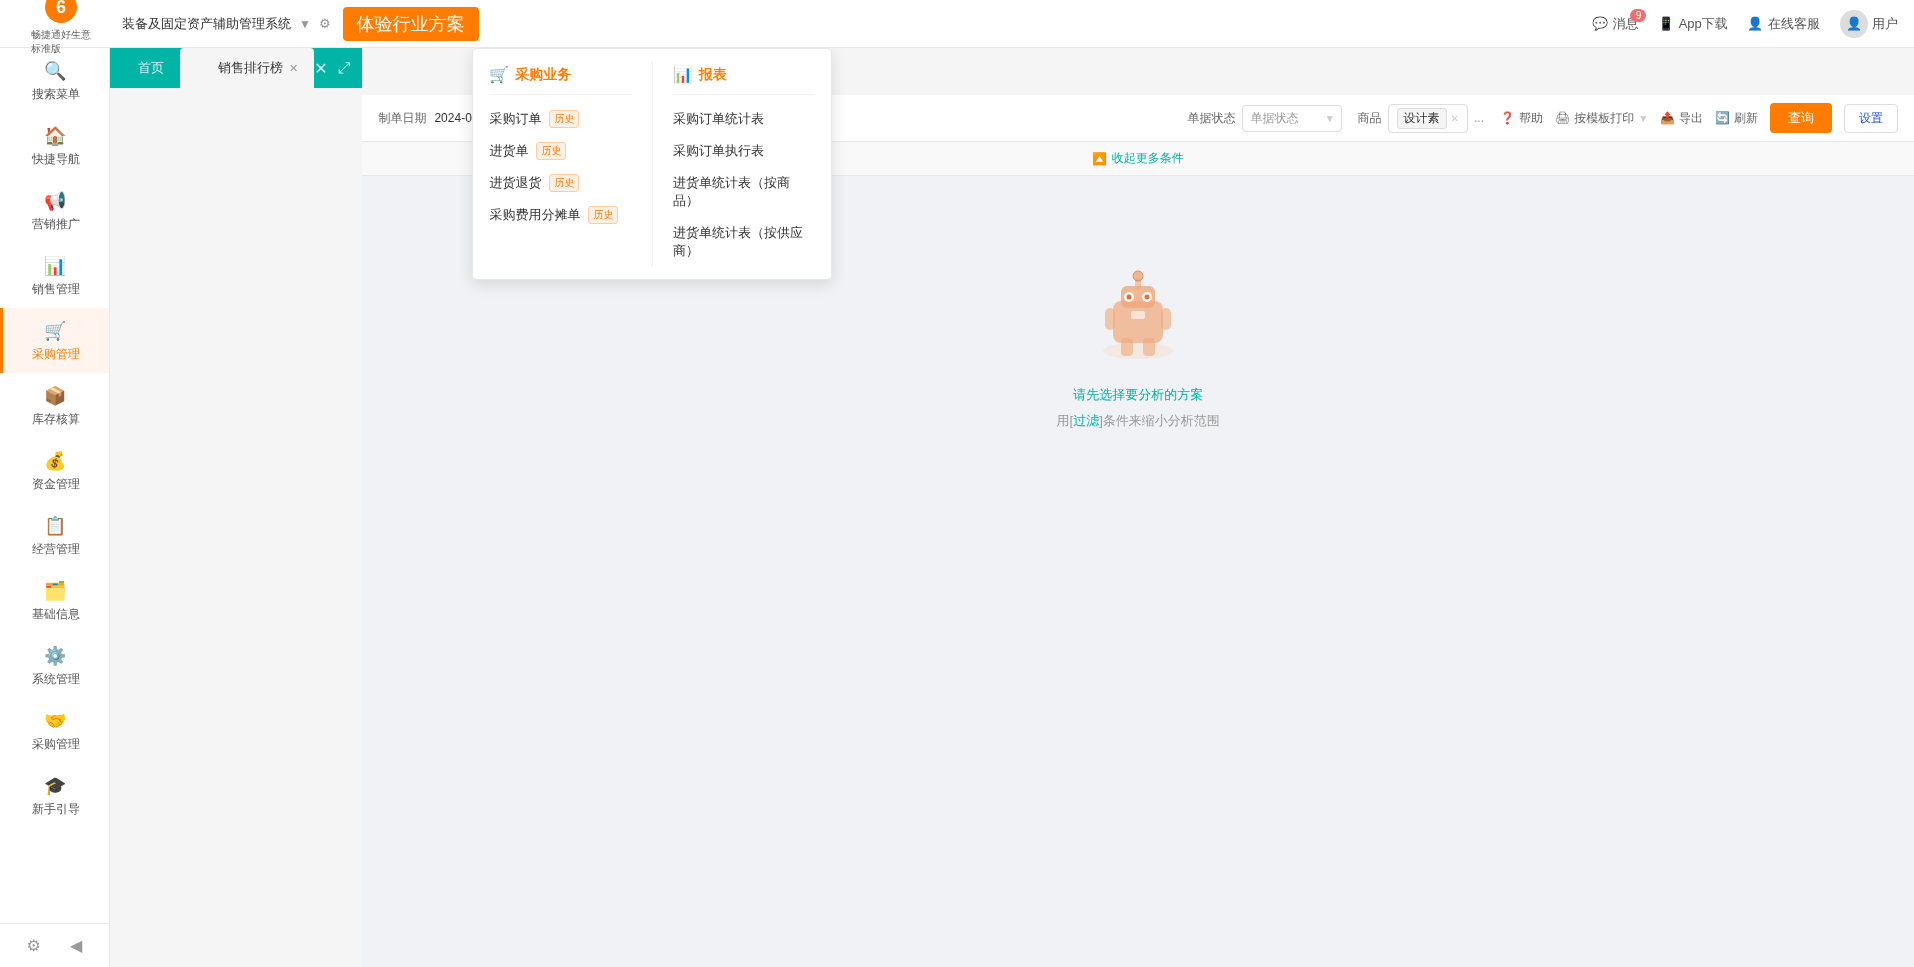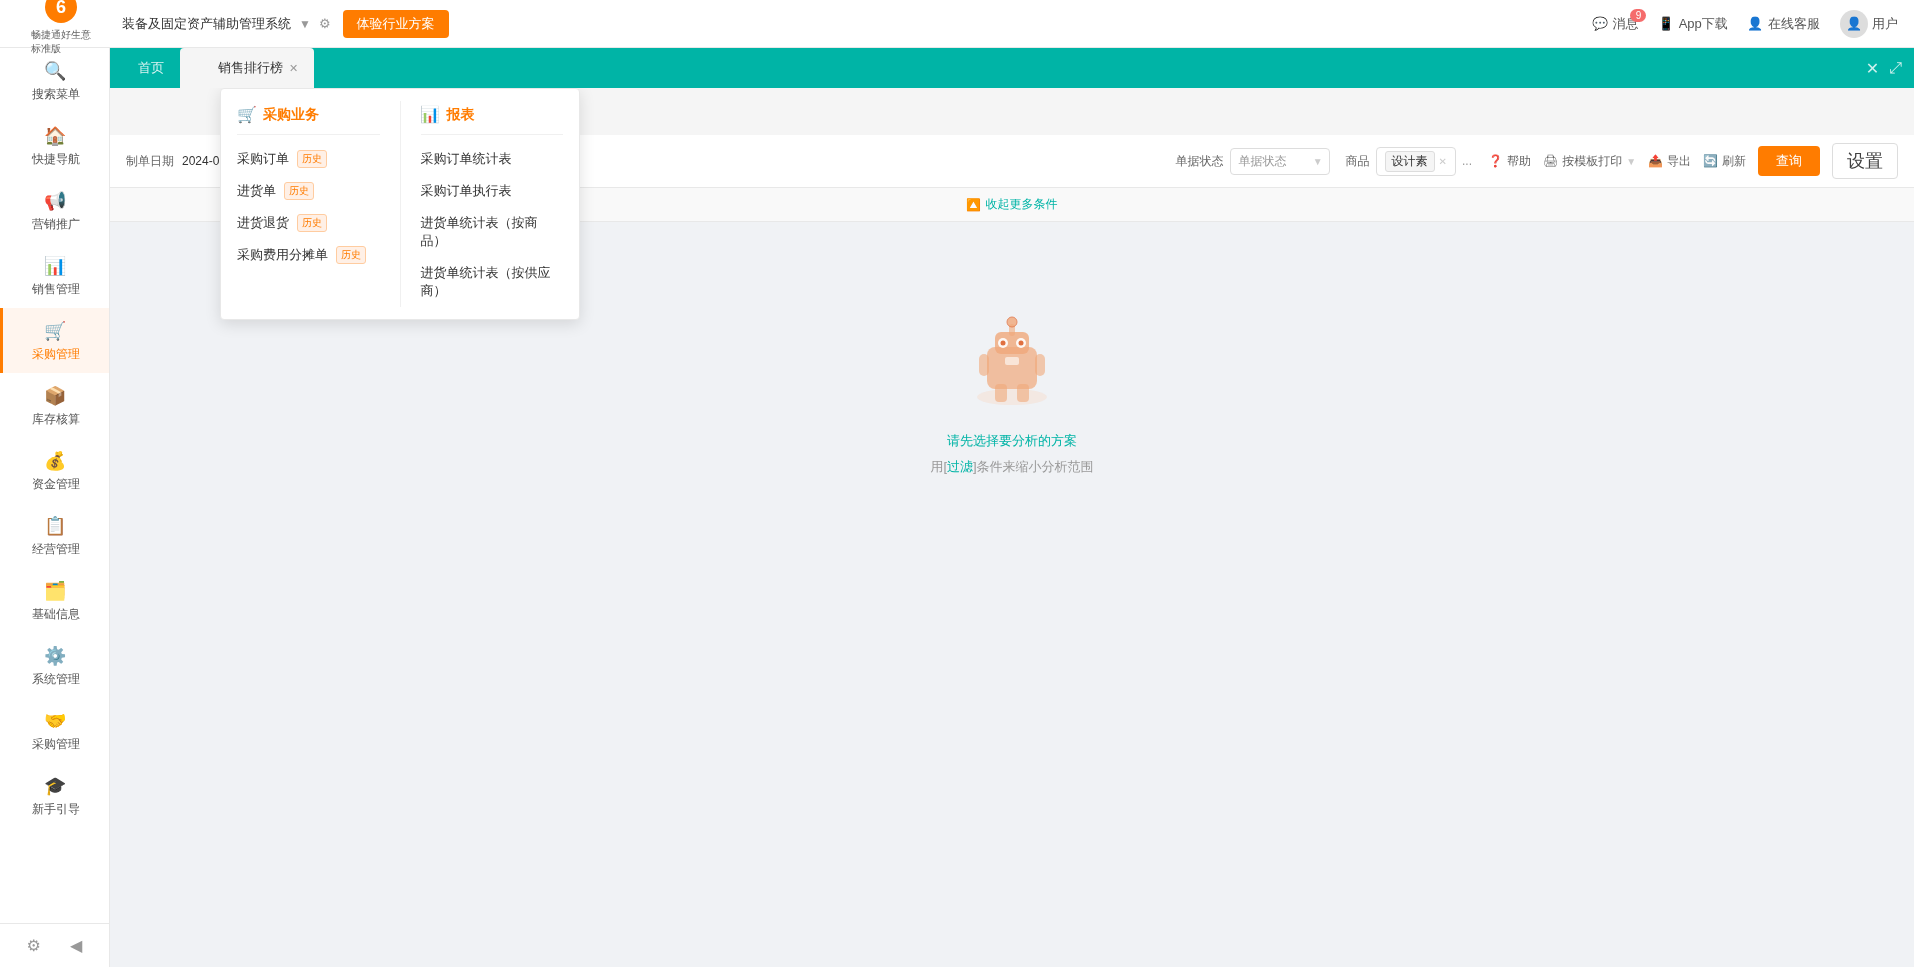--- a/index.html
+++ b/index.html
@@ -36,21 +36,21 @@
     }
     .topbar-title .chevron { color: #999; font-size: 12px; }
     .topbar-title .settings-icon { color: #999; cursor: pointer; }
     .topbar-industry {
       margin-left: 12px;
       background: #ff7c00;
       color: #fff;
       border: none;
       border-radius: 4px;
       padding: 5px 14px;
-      font-size: 13px;
+      font-size: 18px;
       cursor: pointer;
     }
     .topbar-right {
       margin-left: auto;
       display: flex;
       align-items: center;
       gap: 20px;
       color: #666;
       font-size: 13px;
     }
@@ -104,21 +104,21 @@
       justify-content: space-around;
       padding: 12px;
       border-top: 1px solid #e8e8e8;
     }
     .sidebar-bottom .sb-btn { cursor: pointer; color: #999; font-size: 16px; }
 
     
     .content-area {
       flex: 1;
       display: flex;
-      flex-direction: column;
+      flex-direction: row;
       overflow: hidden;
       position: relative;
     }
 
     
     .tab-bar {
       background: #00b4a6;
       display: flex;
       align-items: center;
       padding: 0 12px;
@@ -156,22 +156,22 @@
       background: #f0f2f5;
       overflow-y: auto;
       position: relative;
       margin-top: 47px;
     }
     .btn-primary {
       background: #ff7c00; color: #fff; border: none; border-radius: 4px;
       padding: 6px 18px; font-size: 13px; cursor: pointer;
     }
     .btn-default {
-      background: #fff; color: #404040; border: 1px solid #ddd; border-radius: 4px;
-      padding: 5px 14px; font-size: 18px; cursor: pointer;
+      background: #fff; color: #1d4ed8; border: 1px solid #ddd; border-radius: 4px;
+      padding: 5px 14px; font-size: 12px; cursor: pointer;
     }
     .toolbar-right {
       display: flex; align-items: center; gap: 12px; margin-left: auto;
     }
     .toolbar-btn {
       display: flex; align-items: center; gap: 4px;
       color: #666; font-size: 12px; cursor: pointer; background: none; border: none;
     }
 
     

